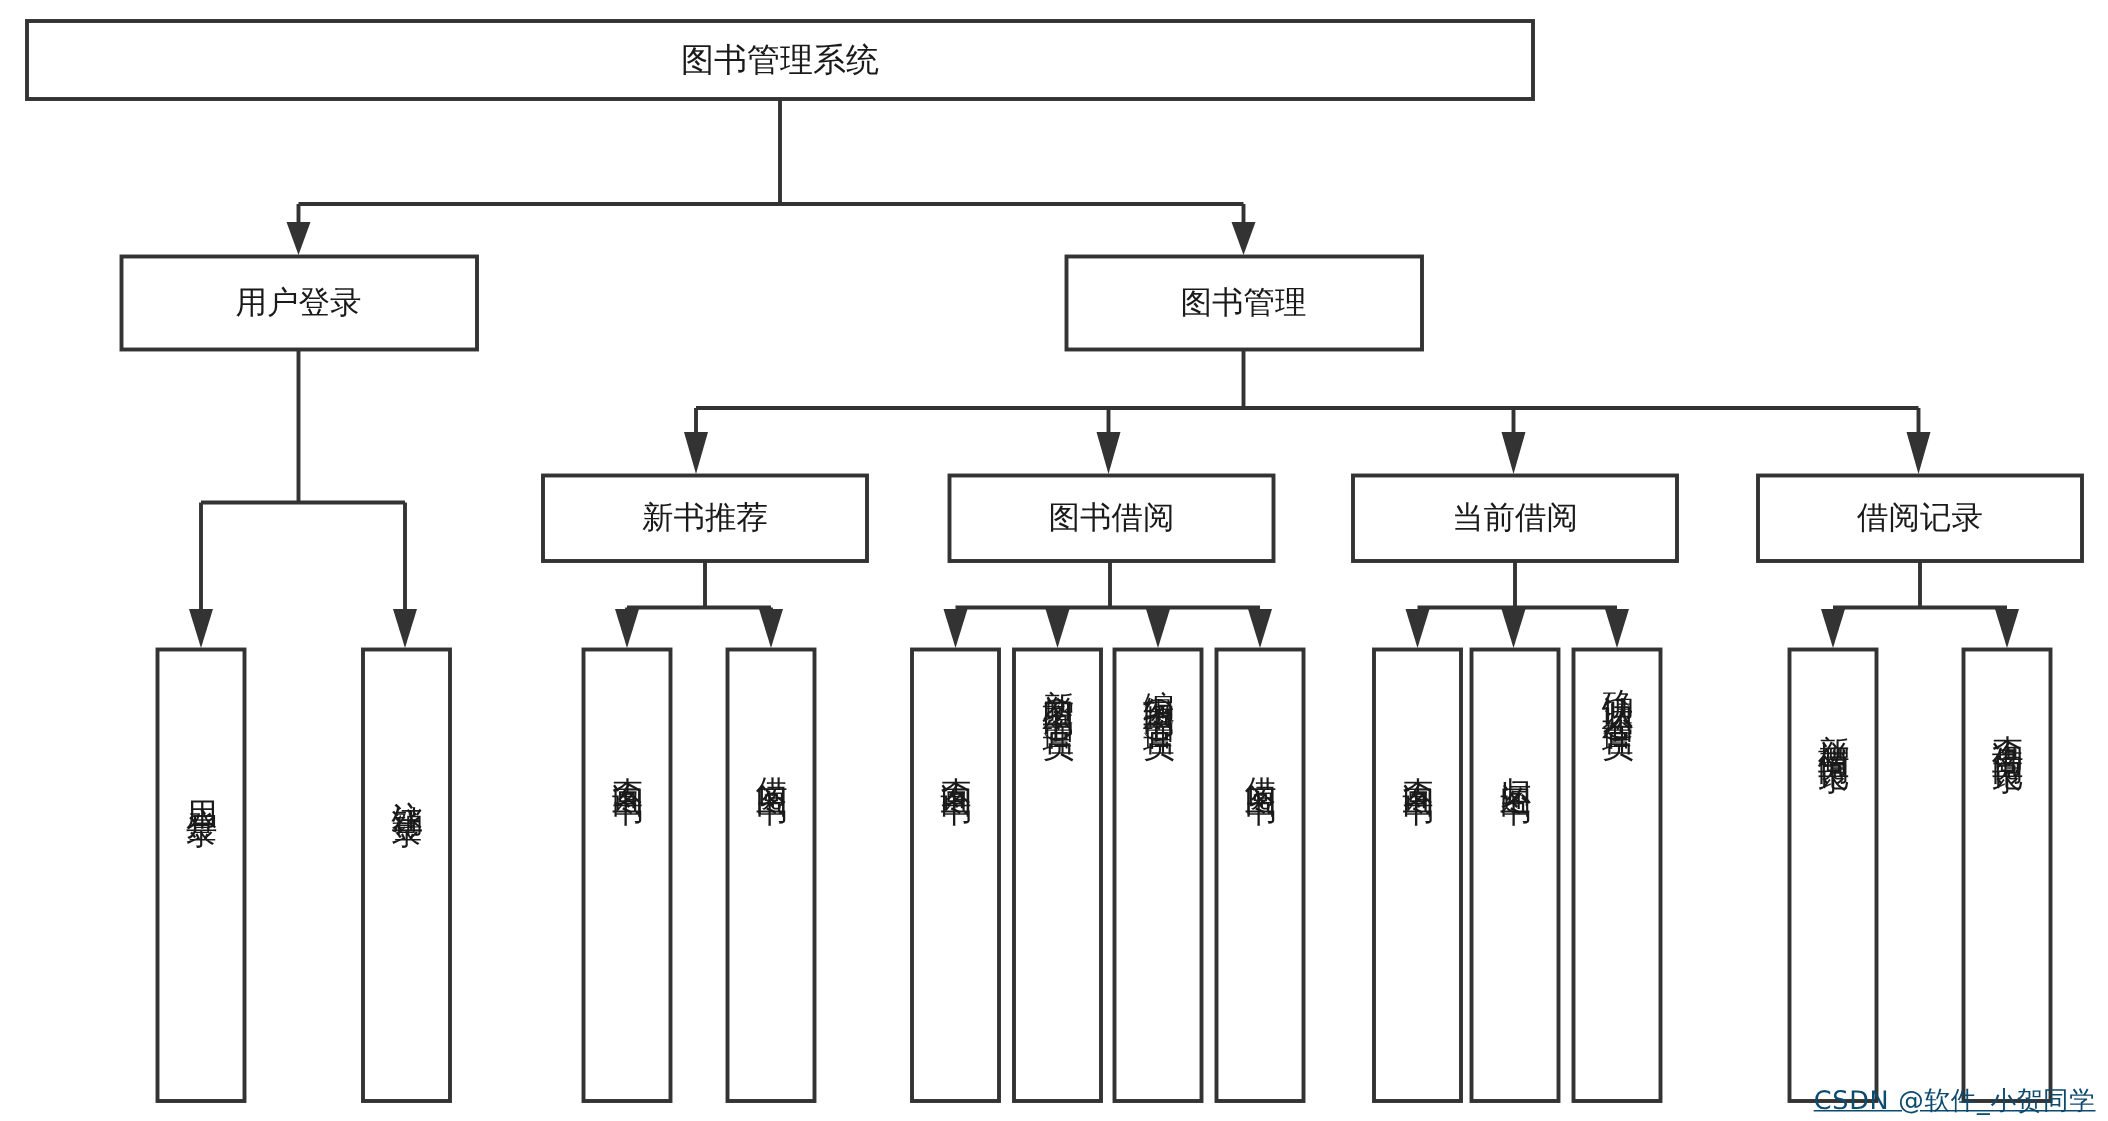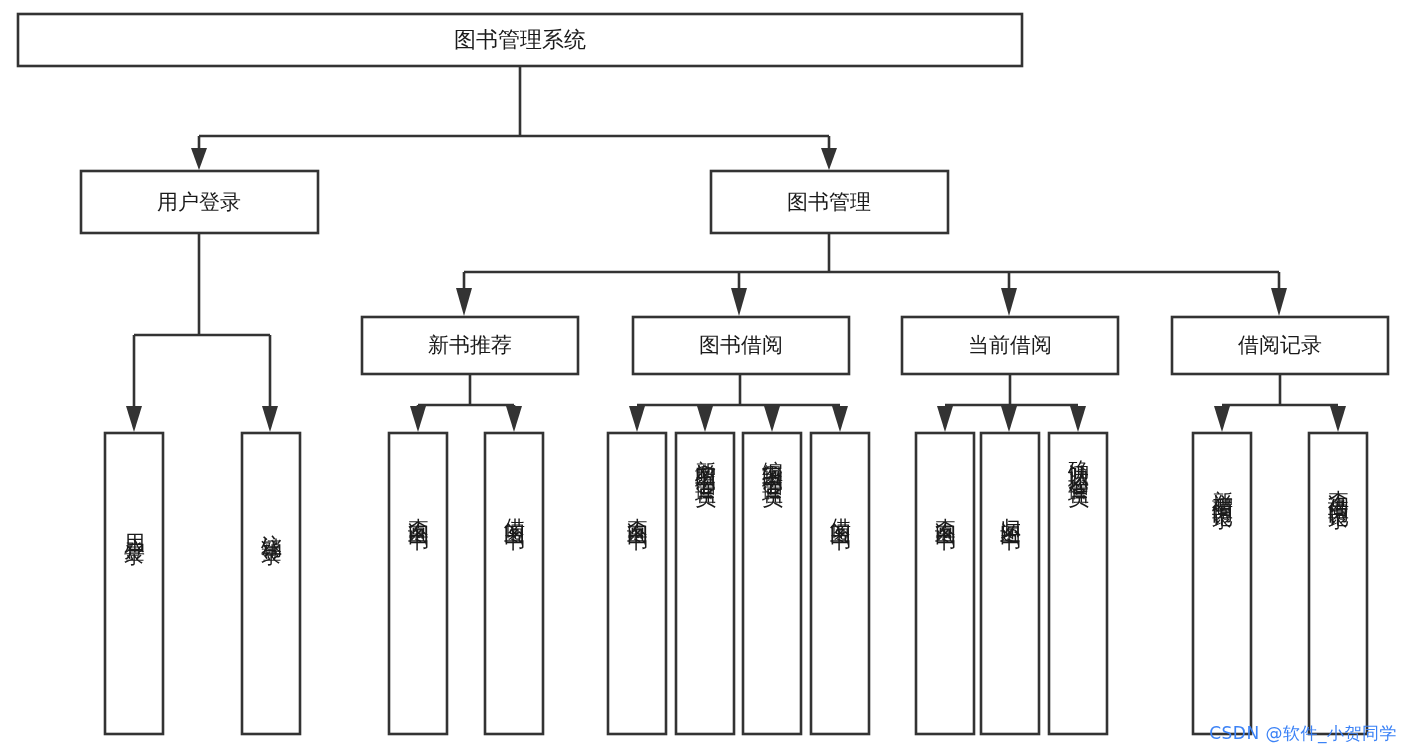--- a/index.html
+++ b/index.html
@@ -71,23 +71,24 @@
     letter-spacing: 4px;
     color: #1a1a1a;
     white-space: nowrap;
   }
   .watermark {
     position: absolute;
     right: 8px;
     bottom: 2px;
     font-family: "DejaVu Sans", "Liberation Sans", sans-serif;
     font-size: 17px;
-    color: #3b82f6;
+    color: #0c4a6e;
     white-space: nowrap;
     letter-spacing: 0.5px;
+    text-decoration: underline;
   }
 </style>
 </head>
 <body>
 
 <div id="diagram-root">
 
   <svg class="diagram-svg" viewBox="0 0 1405 747">
 
     <g>

